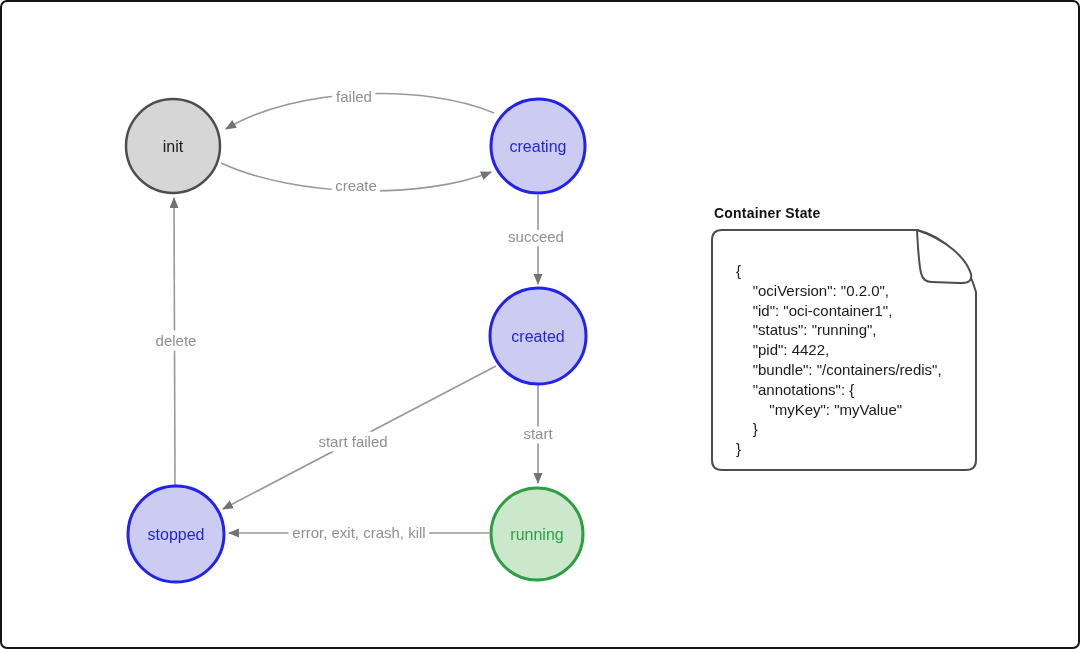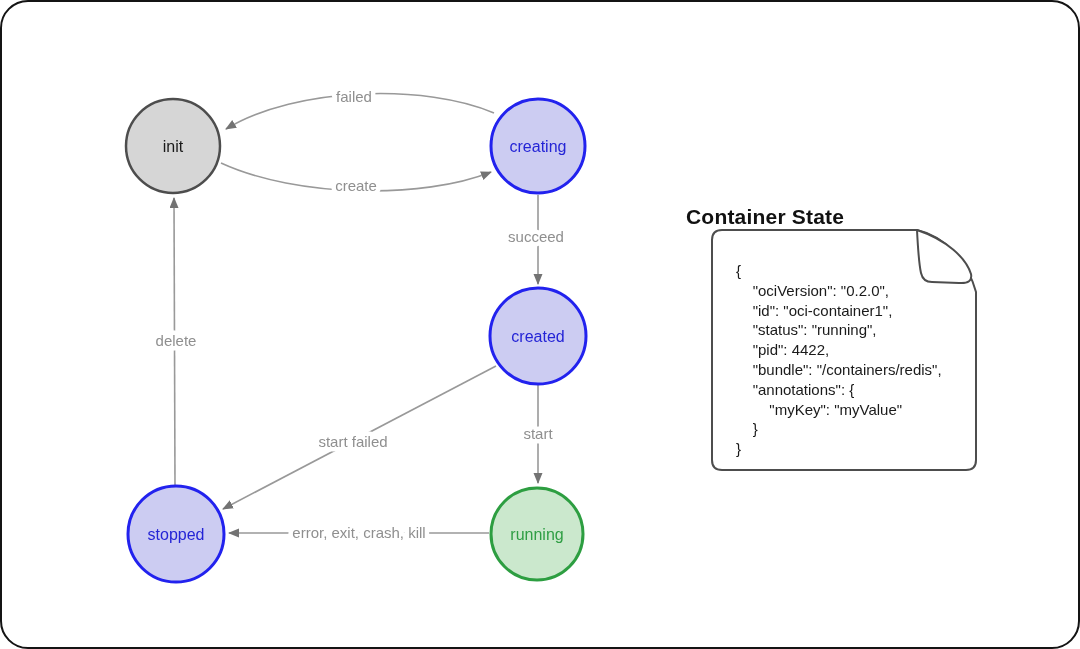--- a/index.html
+++ b/index.html
@@ -8,21 +8,21 @@
     background: #ffffff;
     font-family: "Liberation Sans", sans-serif;
   }
   .screen {
     position: relative;
     width: 1080px;
     height: 649px;
     box-sizing: border-box;
     background: #ffffff;
     border: 2px solid #141414;
-    border-radius: 28px;
+    border-radius: 7px;
     overflow: hidden;
   }
   .diagram-svg {
     position: absolute;
     left: 0;
     top: 0;
     width: 1080px;
     height: 649px;
   }
   .node-label {
@@ -34,23 +34,23 @@
     font-family: "Liberation Sans", sans-serif;
     font-size: 15px;
     text-anchor: middle;
     paint-order: stroke fill;
     stroke: #ffffff;
     stroke-width: 9px;
     stroke-linejoin: round;
   }
   .panel-title {
     position: absolute;
-    left: 684px;
+    left: 712px;
     top: 203px;
-    font-size: 21px;
+    font-size: 14px;
     font-weight: bold;
     color: #111111;
     letter-spacing: 0.2px;
   }
   .code {
     position: absolute;
     left: 734px;
     top: 259px;
     font-size: 15px;
     line-height: 19.8px;

